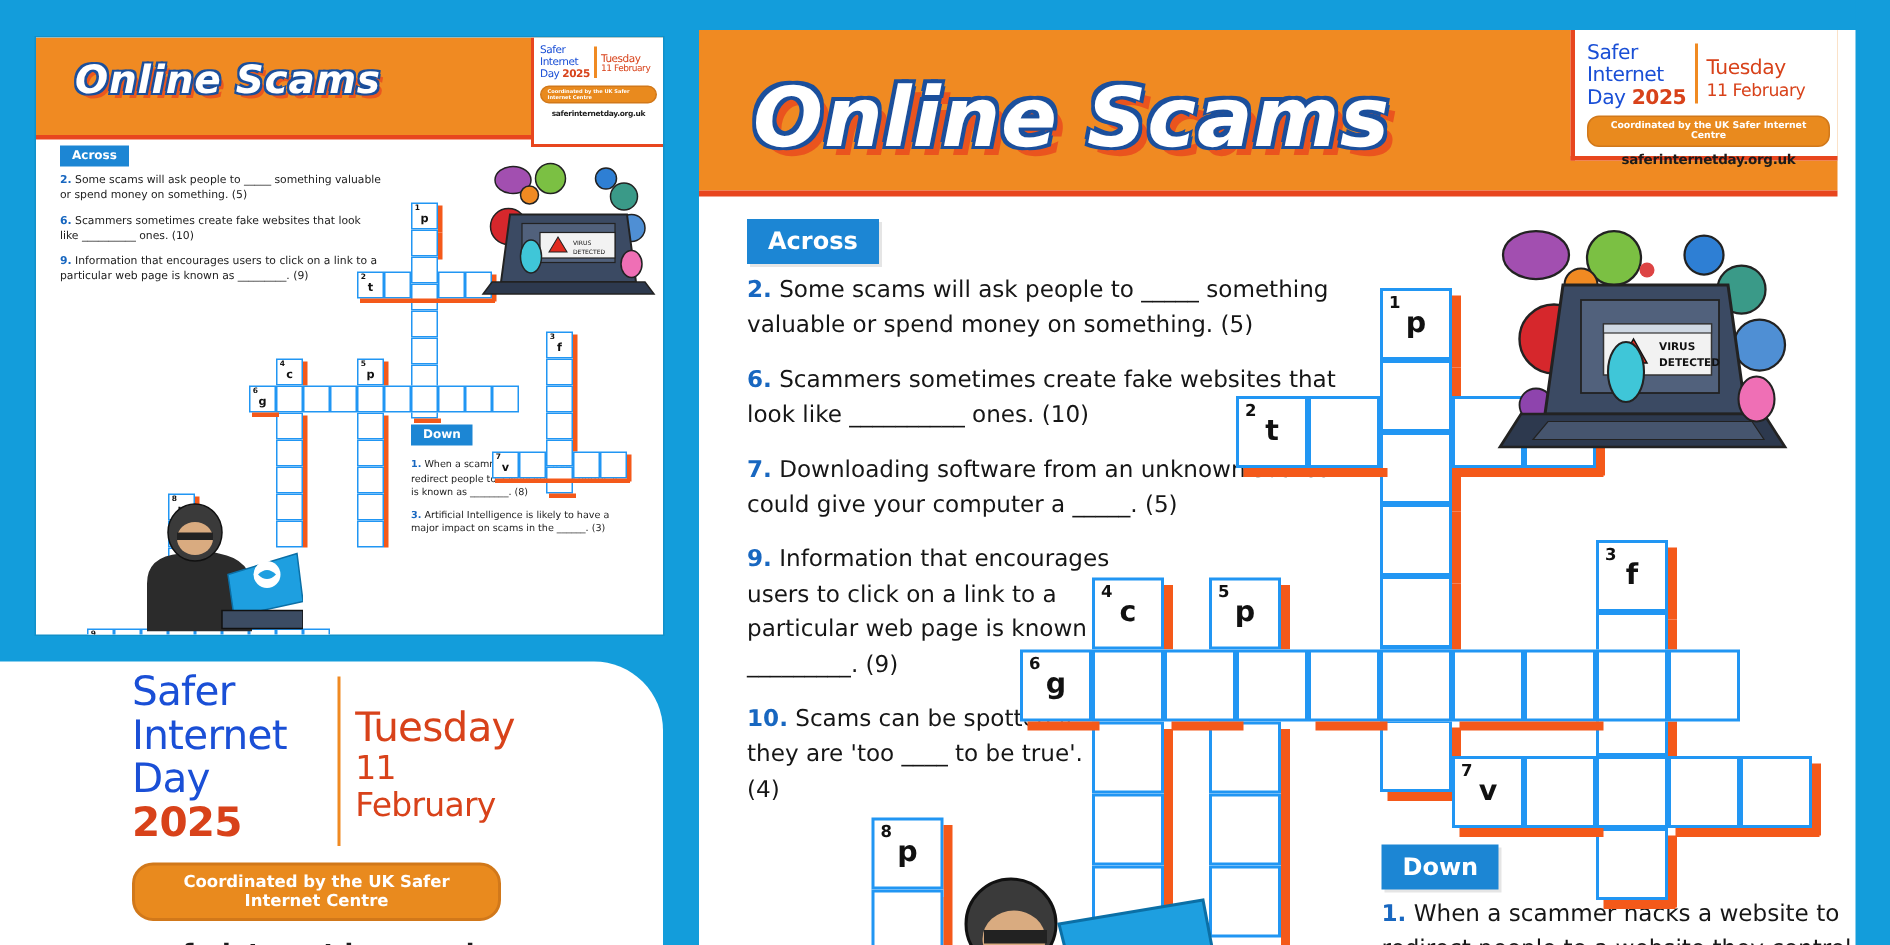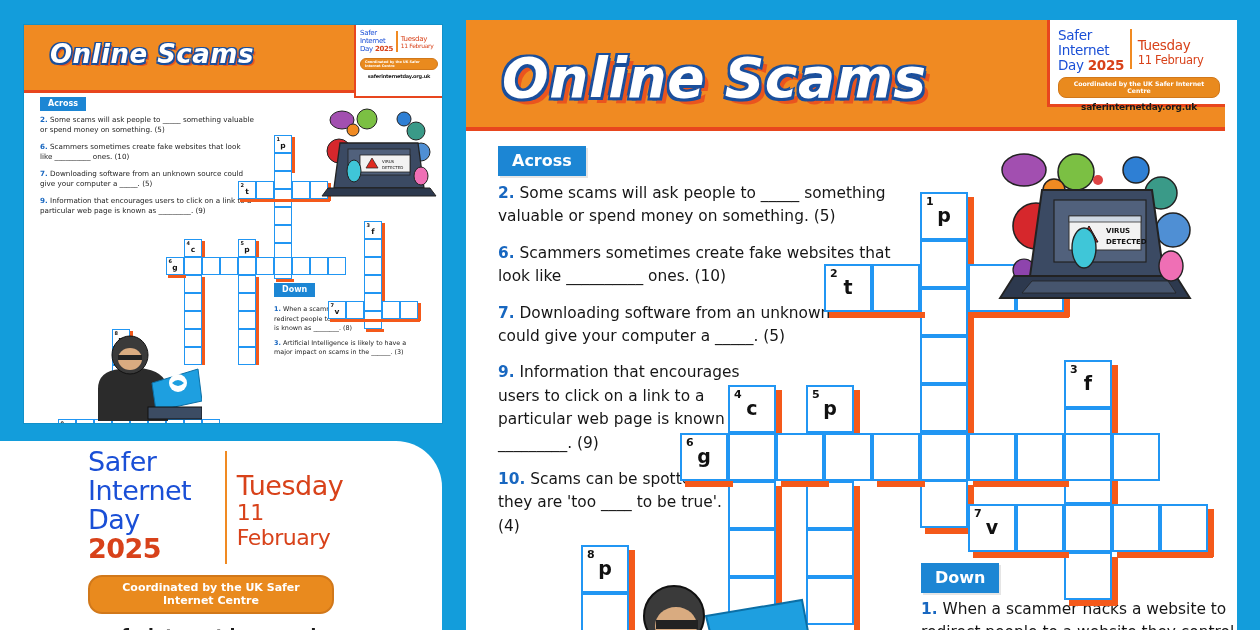--- a/index.html
+++ b/index.html
@@ -228,22 +228,20 @@
       <div class="logo-url" style="font-size:5px;width:78px;margin-top:2px;">saferinternetday.org.uk</div>
     </div>
 
     <div class="mini-across-badge">Across</div>
 
     <div class="mini-clues">
       <p><b>2.</b>
          <span>Some scams will ask people to _____ something valuable or spend money on something. (5)</span></p>
       <p><b>6.</b>
          <span>Scammers sometimes create fake websites that look like __________ ones. (10)</span></p>
-      <p><b>7.</b>
-         <span>Downloading software from an unknown source could give your computer a _____. (5)</span></p>
       <p><b>9.</b>
          <span>Information that encourages users to click on a link to a particular web page is known as _________. (9)</span></p>
     </div>
 
     <div class="mini-down-badge">Down</div>
     <div class="mini-down-clues">
       <p><b>1.</b>
          <span>When a scammer hacks a website to redirect people to a website they control, it is known as ________. (8)</span></p>
       <p><b>3.</b>
          <span>Artificial Intelligence is likely to have a major impact on scams in the ______. (3)</span></p>

